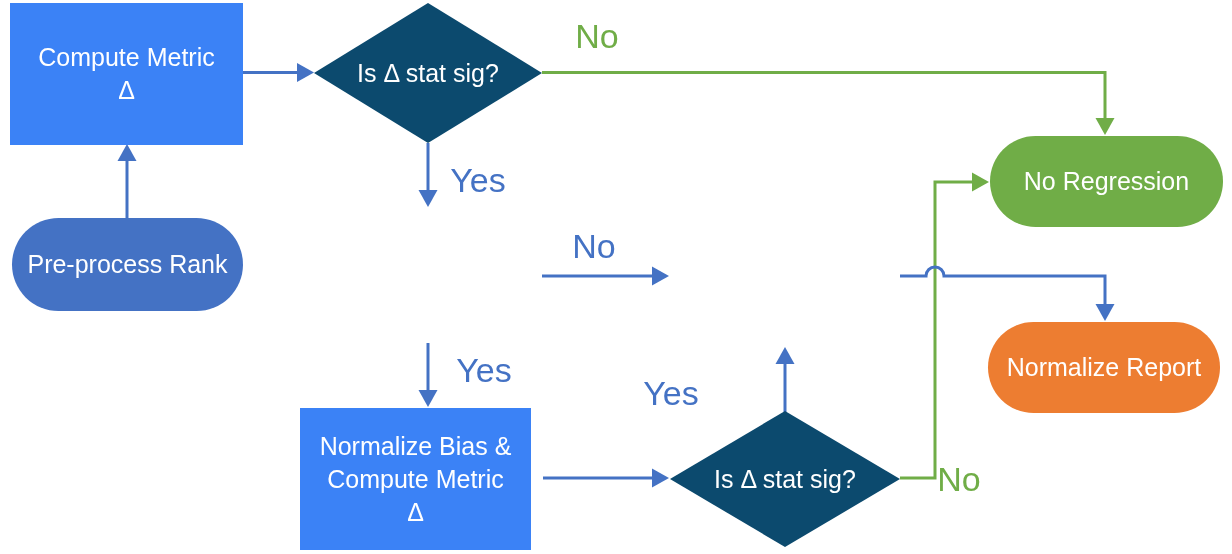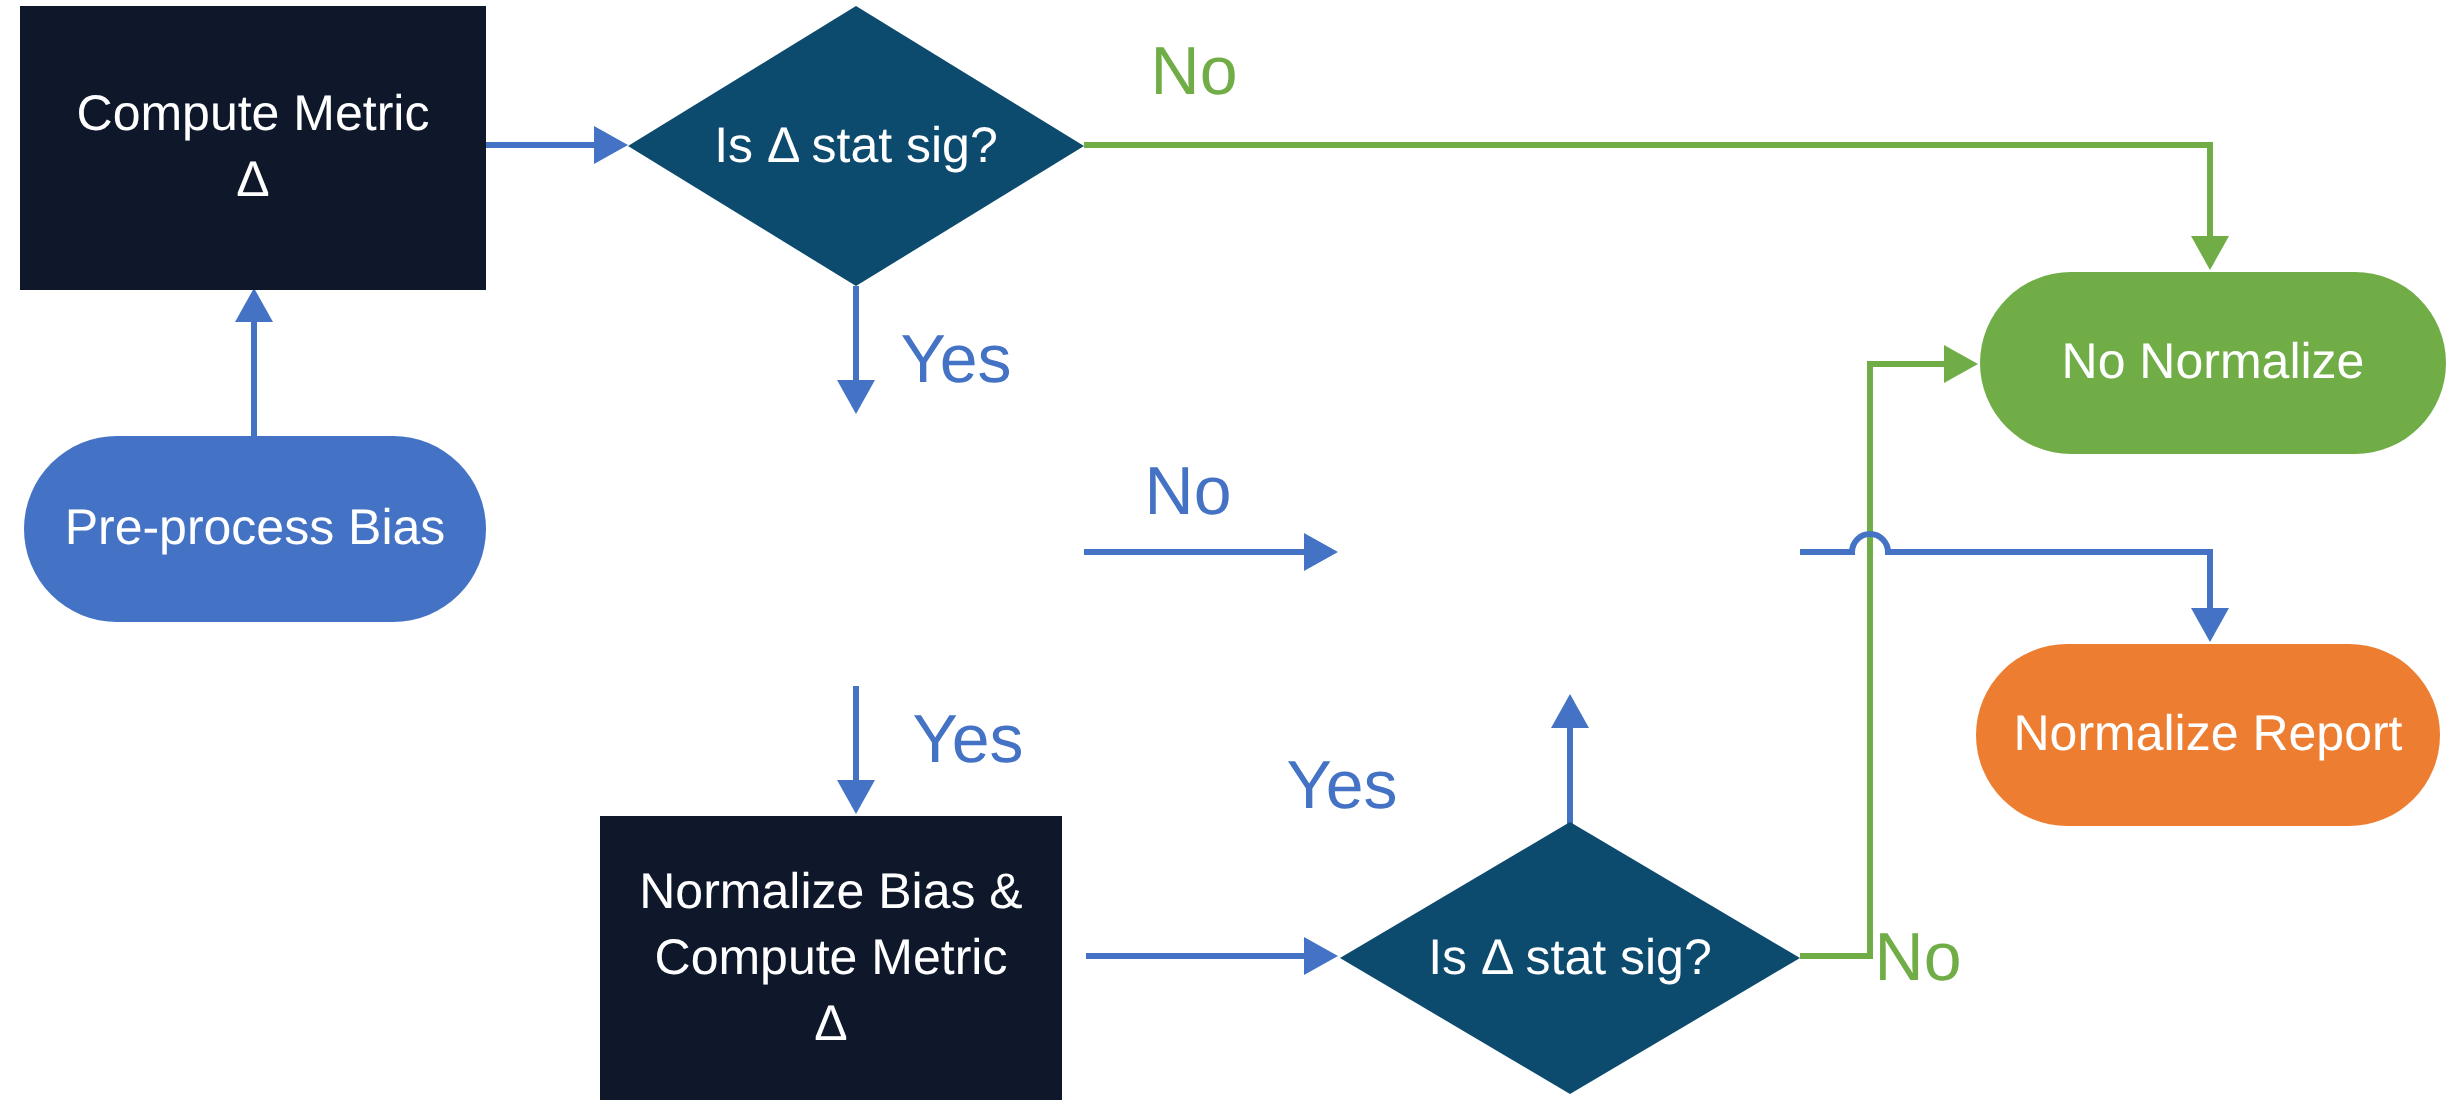--- a/index.html
+++ b/index.html
@@ -6,21 +6,21 @@
   .stage {
     position:relative; width:1232px; height:554px; background:#ffffff;
     font-family:"Liberation Sans", sans-serif; overflow:hidden;
   }
   .stage svg.connectors { position:absolute; left:0; top:0; width:1232px; height:554px; }
   .node {
     position:absolute; display:flex; align-items:center; justify-content:center;
     text-align:center; color:#ffffff; white-space:pre-line;
     font-size:25px; line-height:1.32; box-sizing:border-box;
   }
-  .rect    { background:#0f172a; }
+  .rect    { background:#3b82f6; }
   .diamond { background:#0c4a6e; clip-path:polygon(50% 0, 100% 50%, 50% 100%, 0 50%); }
   .stadium { background:#4472C4; border-radius:999px; }
   .stadium.green  { background:#70AD47; }
   .stadium.orange { background:#ED7D31; }
   .elabel {
     position:absolute; transform:translate(-50%,-50%);
     font-size:34px; line-height:1; white-space:nowrap;
   }
   .elabel.blue  { color:#4472C4; }
   .elabel.green { color:#70AD47; }
@@ -77,41 +77,41 @@
       <polygon class="head-blue" points="1105,321 1095.5,304 1114.5,304"></polygon>
     </g>
   </svg>
 
   <div class="node rect" style="left:10px; top:3px; width:233px; height:142px;">
     <span>Compute Metric
 Δ</span>
   </div>
 
   <div class="node stadium" style="left:12px; top:218px; width:231px; height:93px;">
-    <span>Pre-process Bias</span>
+    <span>Pre-process Rank</span>
   </div>
 
   <div class="node diamond" style="left:314px; top:3px; width:228px; height:140px;">
     <span>Is Δ stat sig?</span>
   </div>
 
 
 
   <div class="node rect" style="left:300px; top:408px; width:231px; height:142px;">
     <span>Normalize Bias &amp;
 Compute Metric
 Δ</span>
   </div>
 
   <div class="node diamond" style="left:670px; top:411px; width:230px; height:136px;">
     <span>Is Δ stat sig?</span>
   </div>
 
   <div class="node stadium green" style="left:990px; top:136px; width:233px; height:91px;">
-    <span>No Normalize</span>
+    <span>No Regression</span>
   </div>
 
   <div class="node stadium orange" style="left:988px; top:322px; width:232px; height:91px;">
     <span>Normalize Report</span>
   </div>
 
   <div class="elabel green" style="left:597px; top:36px;">No</div>
 
   <div class="elabel blue" style="left:478px; top:180px;">Yes</div>
 

